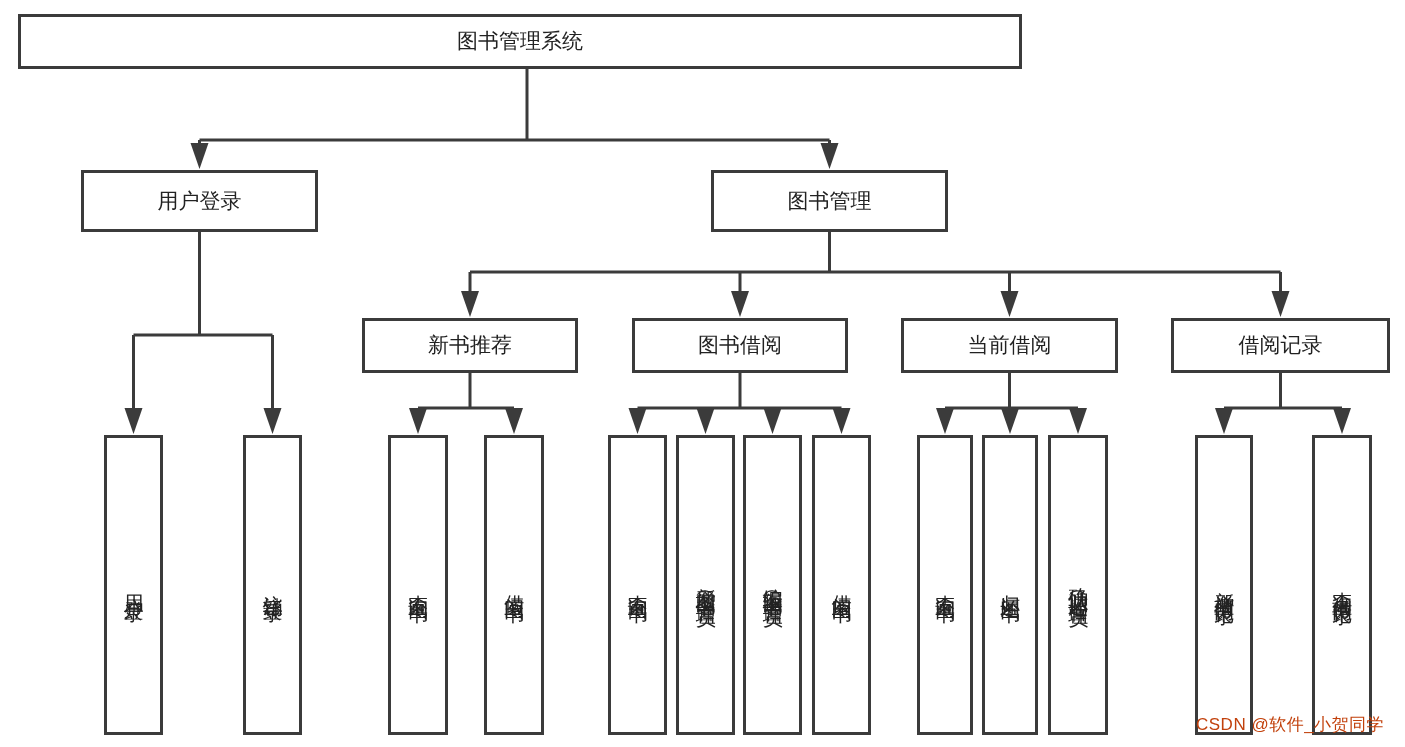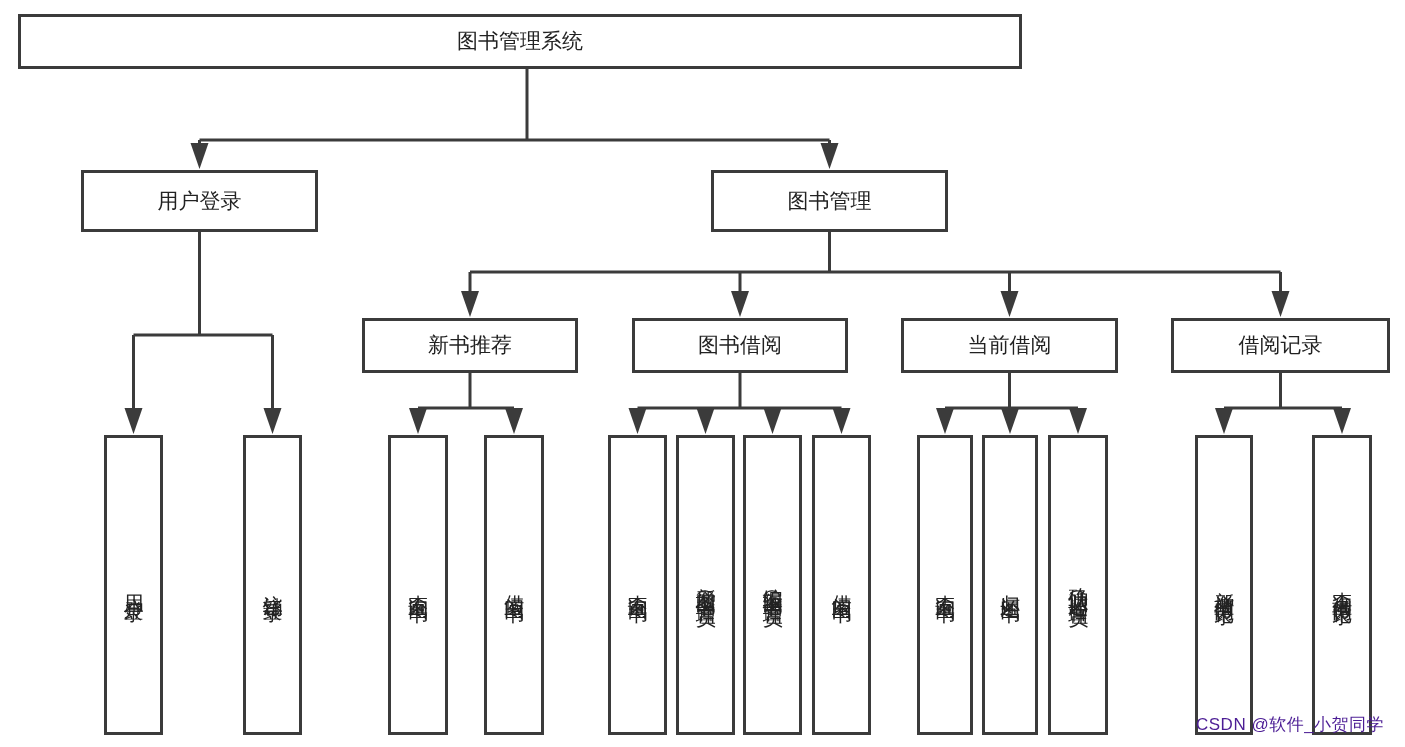--- a/index.html
+++ b/index.html
@@ -60,21 +60,21 @@
     line-height: 1.18;
     letter-spacing: 3px;
     color: #222222;
     white-space: nowrap;
     pointer-events: none;
   }
   .watermark {
     position: absolute;
     font-family: "Liberation Sans", "DejaVu Sans", sans-serif;
     font-size: 17px;
-    color: #4c1d95;
+    color: #c2410c;
     white-space: nowrap;
     letter-spacing: 0.5px;
   }
 </style>
 </head>
 <body>
 
 <div id="diagram-root">
 
   <svg id="tree-svg" viewBox="0 0 1405 747">

